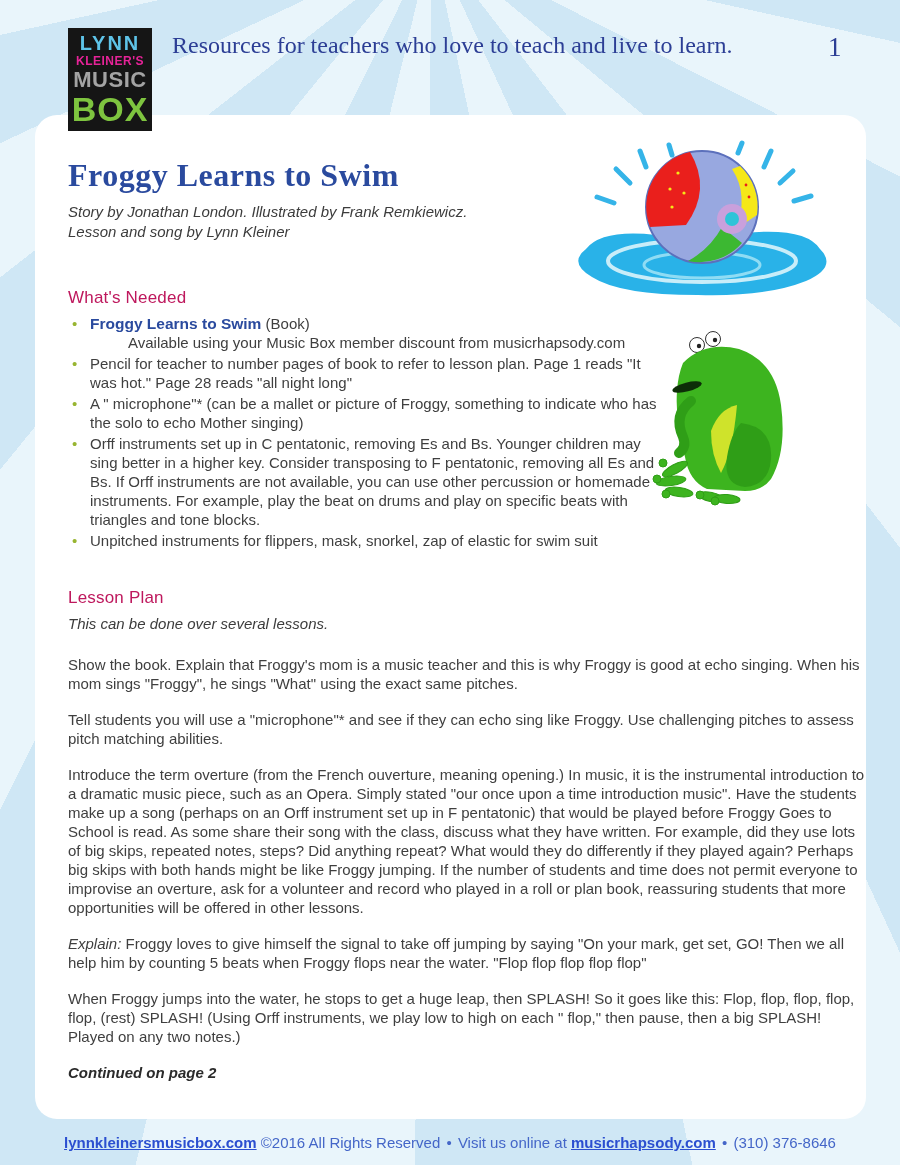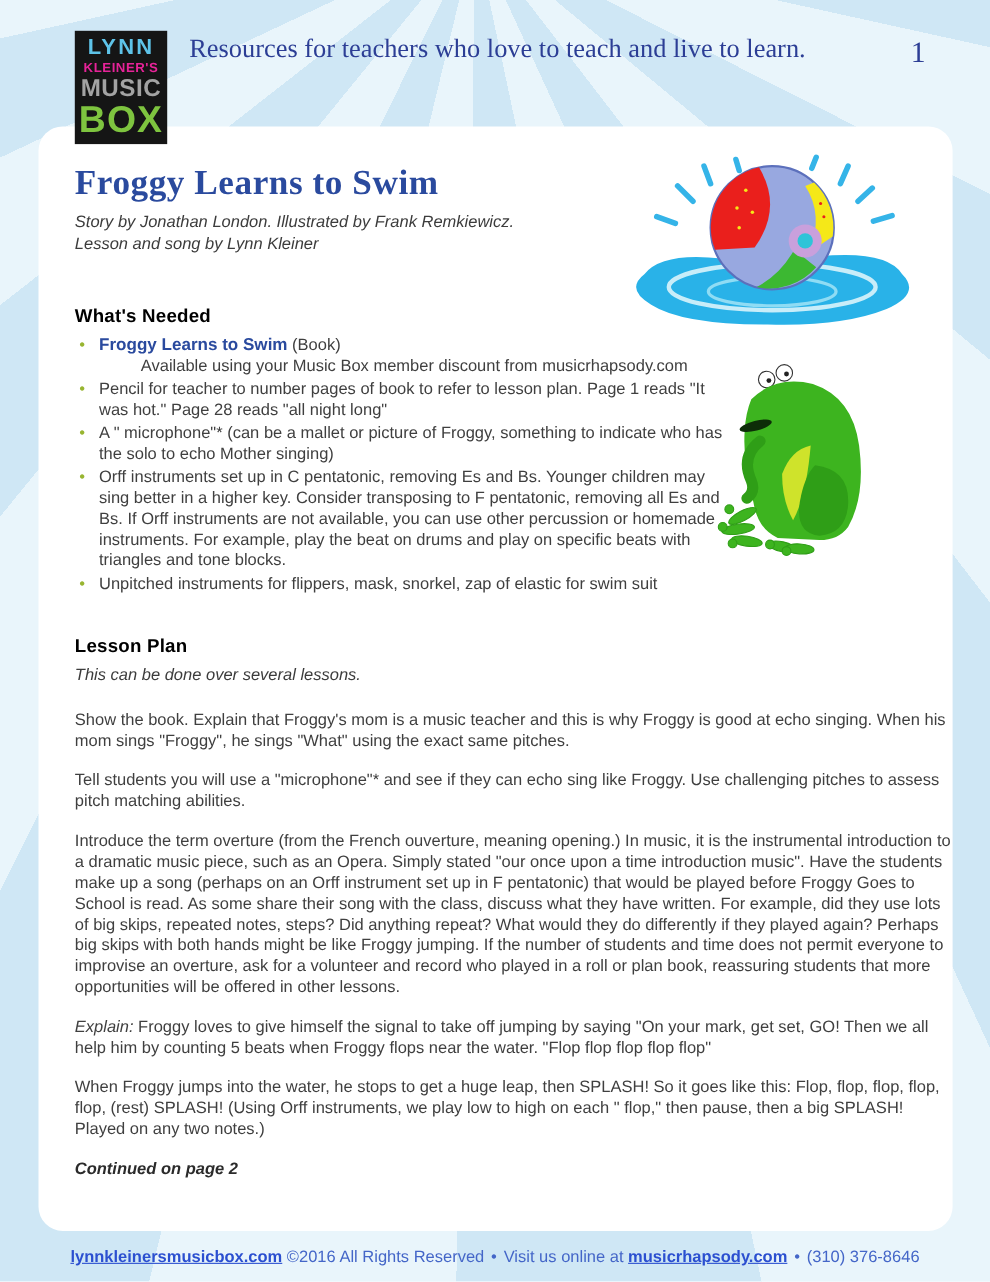--- a/index.html
+++ b/index.html
@@ -17,27 +17,27 @@
   .logo .l2{color:#e62398;font-size:12px;font-weight:bold;letter-spacing:.5px;margin-top:2px;}
   .logo .l3{color:#a3a3a3;font-size:22px;font-weight:bold;letter-spacing:.5px;margin-top:2px;}
   .logo .l4{color:#7ec43f;font-size:34px;font-weight:bold;letter-spacing:1px;margin-top:1px;}
   .tagline{position:absolute;left:172px;top:32px;width:620px;
     font-family:"Liberation Serif", serif;font-size:24px;color:#2c3e95;}
   .pagenum{position:absolute;left:828px;top:32px;
     font-family:"Liberation Serif", serif;font-size:27px;color:#2c3e95;}
 
   
   .card{position:absolute;left:35px;top:115px;width:831px;height:1004px;background:#ffffff;
-    border-radius:22px;box-sizing:border-box;padding:32px 36px 0 33px;overflow:hidden;}
+    border-radius:22px;box-sizing:border-box;padding:42px 36px 0 33px;overflow:hidden;}
 
   .title{margin:0 0 8px 0;font-family:"Liberation Serif", serif;font-weight:bold;
     font-size:32px;letter-spacing:.5px;color:#2a4a9e;}
   .byline{font-style:italic;font-size:15px;line-height:20px;color:#3c3c3c;}
 
-  .sect-head{margin:0 0 6px 0;font-size:17px;font-weight:bold;color:#000000;letter-spacing:.2px;}
+  .sect-head{margin:0 0 6px 0;font-size:17px;font-weight:normal;color:#be185d;letter-spacing:.2px;}
   .whats{margin-top:46px;}
 
   ul.needed{list-style:none;margin:0;padding:0;width:600px;font-size:15px;line-height:19px;color:#3f3f3f;}
   ul.needed li{position:relative;padding-left:22px;margin:0 0 2px 0;}
   ul.needed li .bullet{position:absolute;left:4px;top:0;color:#98b531;font-size:15px;}
   .b-bold{color:#2a4a9e;font-weight:bold;font-size:15.5px;}
   .sub-line{padding-left:38px;color:#3f3f3f;}
 
   .lesson{margin-top:38px;}
   .note{font-style:italic;font-size:15px;line-height:19px;color:#3c3c3c;}

